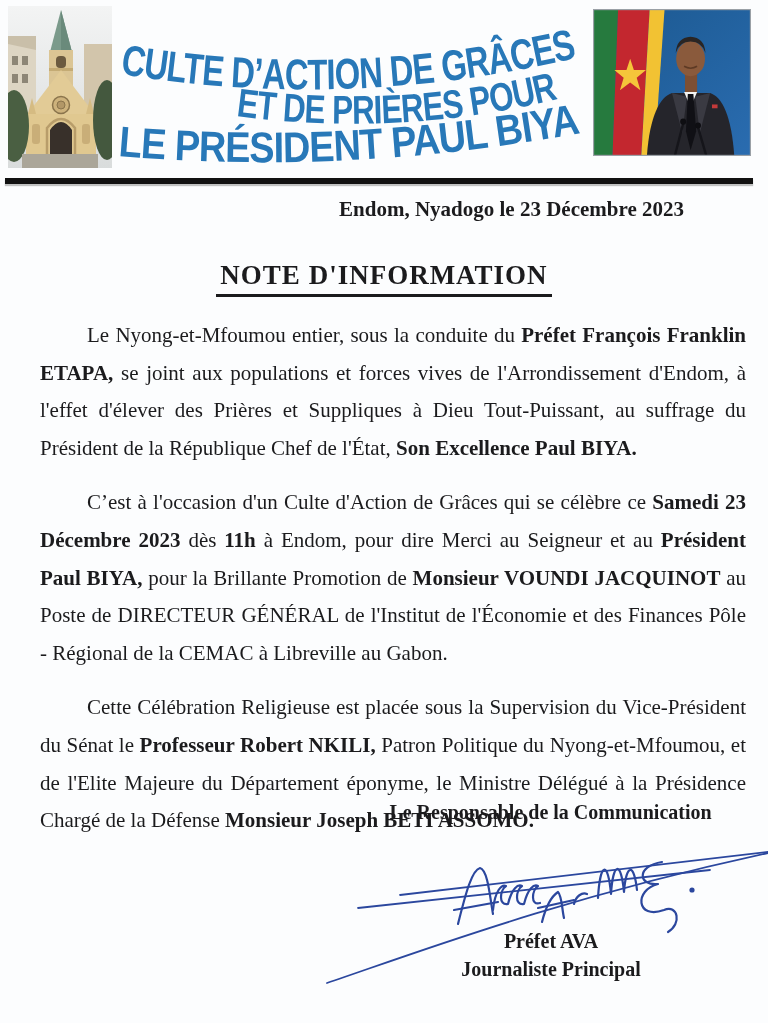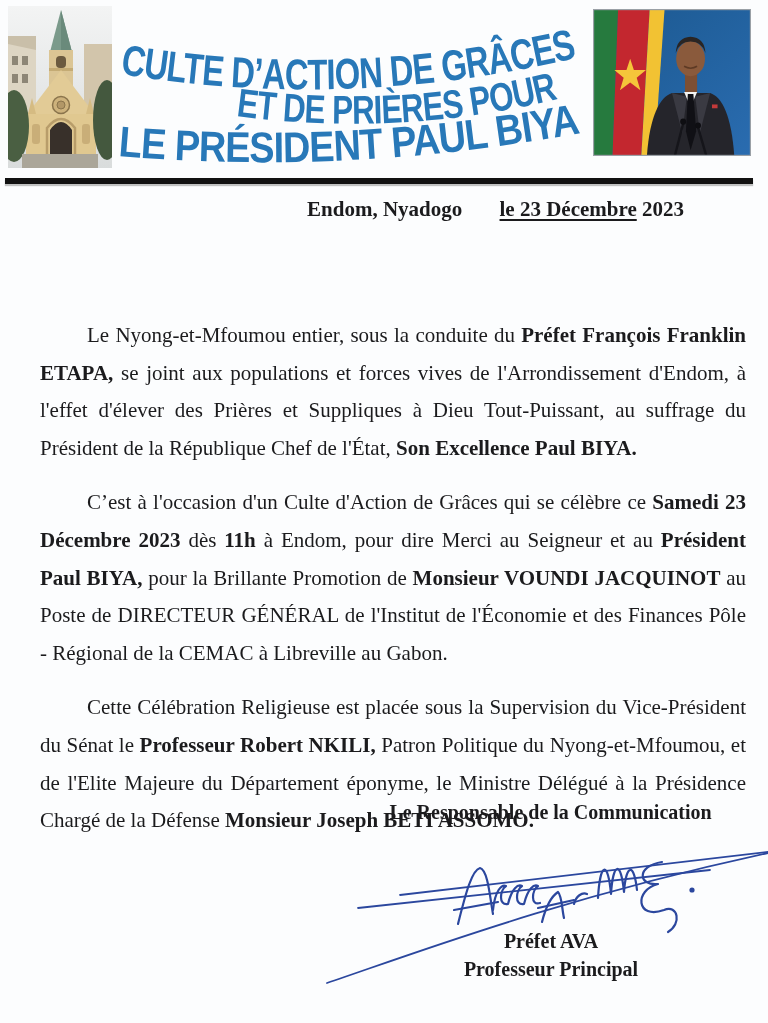--- a/index.html
+++ b/index.html
@@ -18,21 +18,21 @@
   }
   .divider{
     position:absolute;left:5px;top:178px;width:748px;height:6px;
     background:#111;box-shadow:0 2px 1px rgba(120,120,120,.45);
   }
   
   .dateline{
     position:absolute;top:197px;right:84px;
     font-size:21px;font-weight:bold;white-space:nowrap;
   }
-  .dateline .u{text-decoration:underline;text-decoration-thickness:2px;text-underline-offset:3px;margin-left:32px;}
+  .dateline .u{text-decoration-thickness:2px;text-underline-offset:3px;}
   .doc-title{
     position:absolute;top:255px;left:0;width:768px;text-align:center;margin:0;
   }
   .doc-title span{
     font-size:27px;font-weight:bold;letter-spacing:1px;
     border-bottom:3px solid #1b1b1d;padding:0 4px 4px 4px;
   }
   
   .body-text{
     position:absolute;top:317px;left:40px;width:706px;
@@ -137,20 +137,23 @@
     <circle cx="113" cy="122" r="3.2" fill="#0e0e12"></circle>
     <rect x="0.5" y="0.5" width="169" height="153" fill="none" stroke="#9aa0a6" stroke-width="1.5"></rect>
   </svg>
 
   <div class="divider"></div>
 
   <div class="dateline">
     <span>Endom, Nyadogo </span><span class="u">le 23 Décembre</span><span> 2023</span>
   </div>
 
+  <h1 class="doc-title">
+    <span>NOTE D'INFORMATION</span>
+  </h1>
 
   <div class="body-text">
     <p><span>Le Nyong-et-Mfoumou entier, sous la conduite du </span><b>Préfet François Franklin ETAPA,</b><span> se joint aux populations et forces vives de l'Arrondissement d'Endom, à l'effet d'élever des Prières et Suppliques à Dieu Tout-Puissant, au suffrage du Président de la République Chef de l'État, </span><b>Son Excellence Paul BIYA.</b></p>
     <p><span>C’est à l'occasion d'un Culte d'Action de Grâces qui se célèbre ce </span><b>Samedi 23 Décembre 2023</b><span> dès </span><b>11h</b><span> à Endom, pour dire Merci au Seigneur et au </span><b>Président Paul BIYA,</b><span> pour la Brillante Promotion de </span><b>Monsieur VOUNDI JACQUINOT</b><span> au Poste de DIRECTEUR GÉNÉRAL de l'Institut de l'Économie et des Finances Pôle - Régional de la CEMAC à Libreville au Gabon.</span></p>
     <p><span>Cette Célébration Religieuse est placée sous la Supervision du Vice-Président du Sénat le </span><b>Professeur Robert NKILI,</b><span> Patron Politique du Nyong-et-Mfoumou, et de l'Elite Majeure du Département éponyme, le Ministre Délégué à la Présidence Chargé de la Défense </span><b>Monsieur Joseph BETI ASSOMO.</b></p>
   </div>
 
   <div class="sig-heading">
     <div>Le Responsable de la Communication</div>
   </div>
@@ -167,16 +170,16 @@
       <path d="M 298,68 L 334,60"></path>
       <path d="M 334,64 C 336,56 342,52 347,54"></path>
       <path d="M 358,58 C 360,22 368,20 371,54 C 373,22 381,20 384,52 C 386,24 394,22 397,50"></path>
       <path d="M 422,22 C 396,26 398,46 418,44 C 394,50 396,80 424,70 C 438,64 442,84 428,92"></path>
       <circle cx="452" cy="50" r="2.6" fill="#2b479e" stroke="none"></circle>
     </g>
   </svg>
 
   <div class="sig-names">
     <div>Préfet AVA</div>
-    <div>Professeur Principal</div>
+    <div>Journaliste Principal</div>
   </div>
 
 </div>
 
 </body></html>

